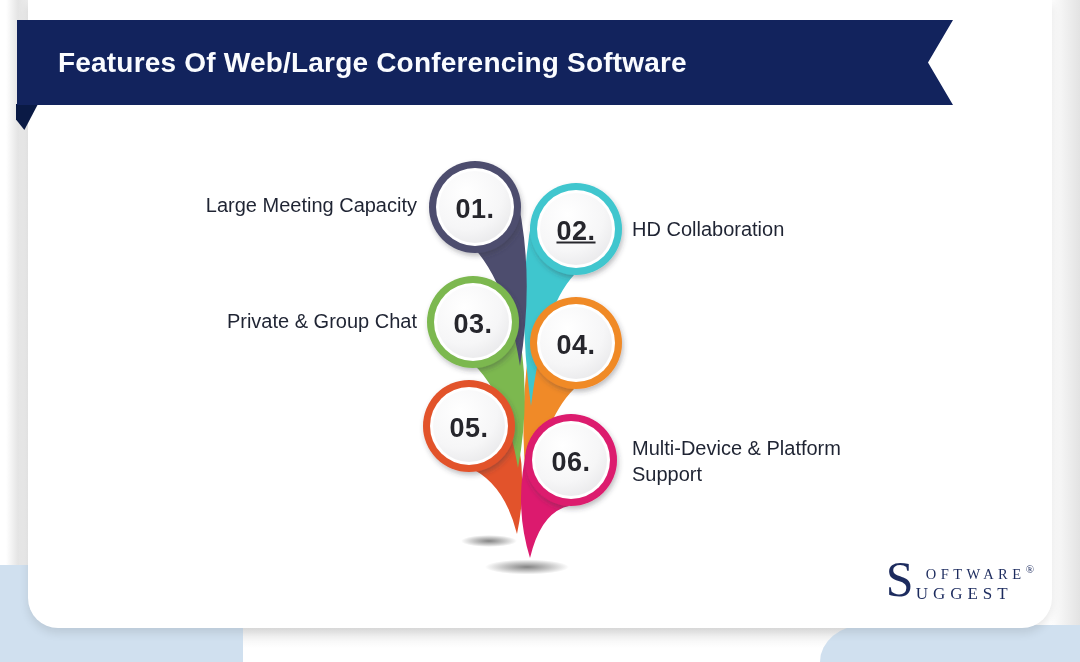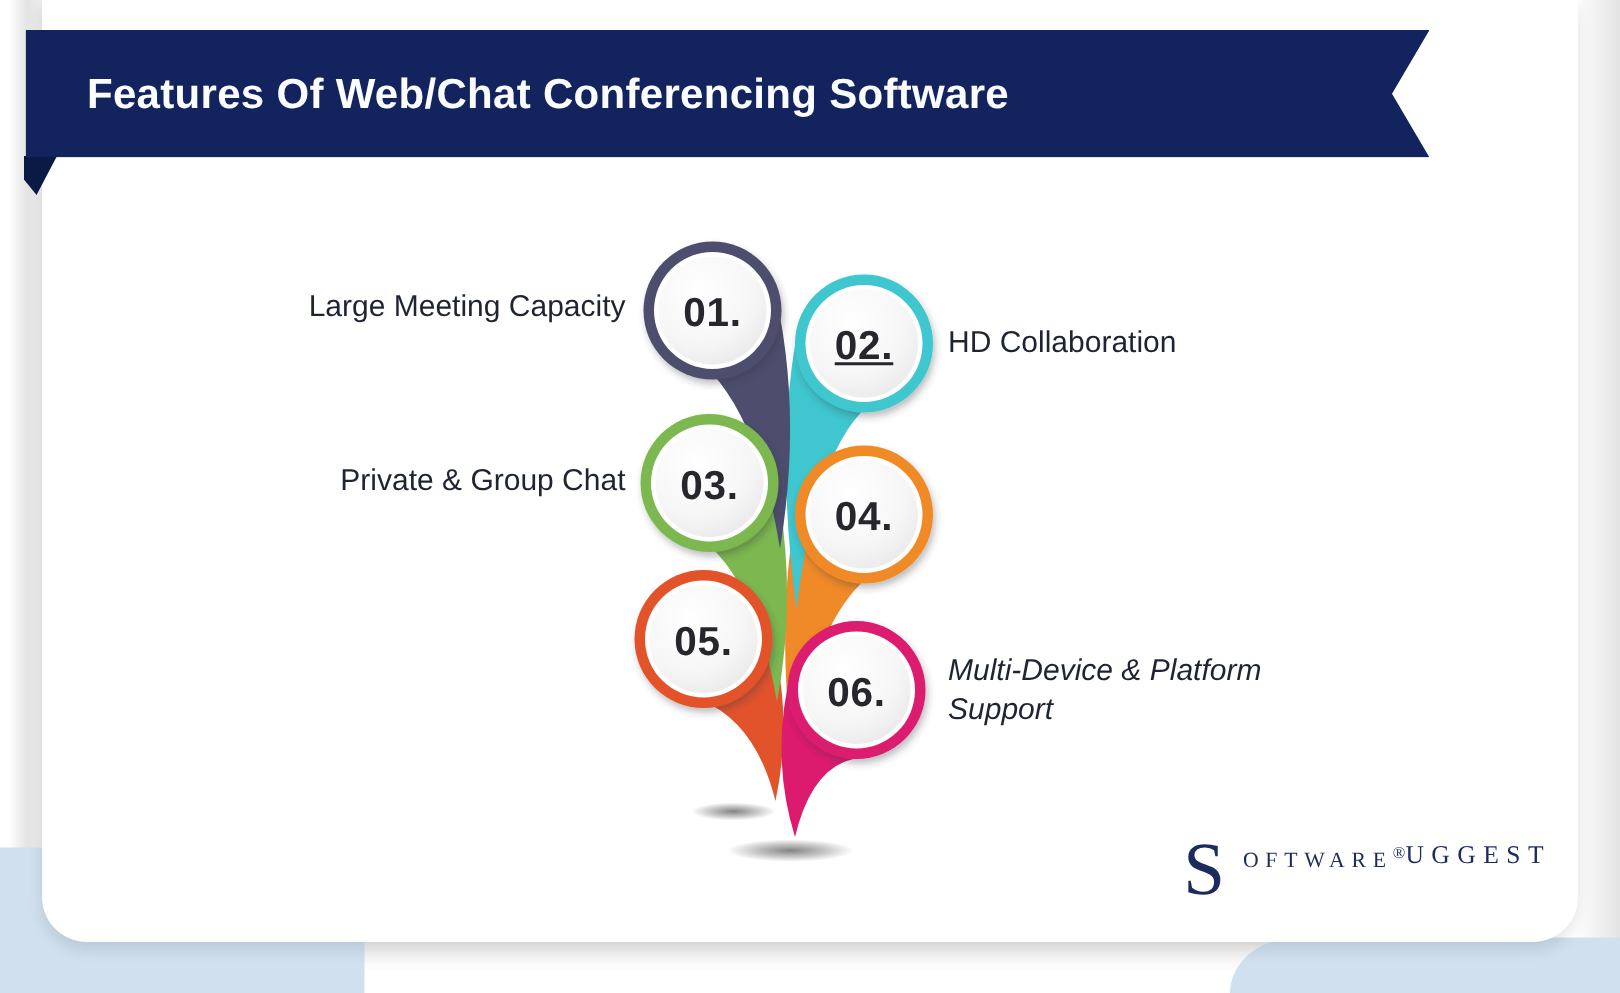--- a/index.html
+++ b/index.html
@@ -32,47 +32,47 @@
   .banner-fold{position:absolute; left:16px; top:104px; width:22px; height:26px; z-index:3;
     background:var(--banner_fold,#0a1a45);
     clip-path:polygon(0 0,100% 0,38% 100%,0 60%);}
   
   .diagram{position:absolute; left:0; top:0; z-index:3; pointer-events:none;}
   
   .num{position:absolute; z-index:4; transform:translate(-50%,-50%);
     font-size:27px; font-weight:700; letter-spacing:.5px; color:var(--number_text,#26262c);}
   .label{position:absolute; z-index:4; transform:translateY(-50%);
     font-size:20px; color:var(--label_text,#1f2433); white-space:nowrap;}
-  .label.wrap{white-space:normal; width:256px; line-height:25.5px;font-style:italic;}
+  .label.wrap{white-space:normal; width:256px; line-height:25.5px;}
   .label.right-align{text-align:right;}
   
   .logo{position:absolute; right:46px; top:559px; z-index:3; display:flex; align-items:flex-start;
     color:var(--logo_navy,#1c2b5e); font-family:"Liberation Serif", serif;}
   .logo-s{font-size:50px; line-height:0.8; margin-right:2px;}
-  .logo-rows{display:flex; flex-direction:row;}
+  .logo-rows{display:flex; flex-direction:column;}
   .logo-row1{margin:4px 0 0 10px; font-size:14.5px; letter-spacing:4.5px;}
   .logo-row2{margin:1px 0 0 0; font-size:17px; letter-spacing:5px;}
   .logo-reg{font-size:11px; vertical-align:6px; letter-spacing:0;}
 </style>
 </head>
 <body>
 
 <div class="stage">
 
   <div class="edge-left"></div>
   <div class="edge-right"></div>
   <div class="bottom-shade"></div>
   <div class="blue-bl"></div>
   <div class="blue-br"></div>
 
   <div class="card"></div>
 
   <div class="banner-fold"></div>
   <div class="banner">
-    <div class="ttl">Features Of Web/Chat Conferencing Software</div>
+    <div class="ttl">Features Of Web/Large Conferencing Software</div>
   </div>
 
   <svg class="diagram" width="1080" height="662" viewBox="0 0 1080 662">
     <defs>
       <radialGradient id="discGrad" cx="0.38" cy="0.3" r="0.85">
         <stop offset="0" stop-color="#ffffff"></stop>
         <stop offset="0.6" stop-color="#f6f6f7"></stop>
         <stop offset="1" stop-color="#e5e5e7"></stop>
       </radialGradient>
       <radialGradient id="shadGrad">

